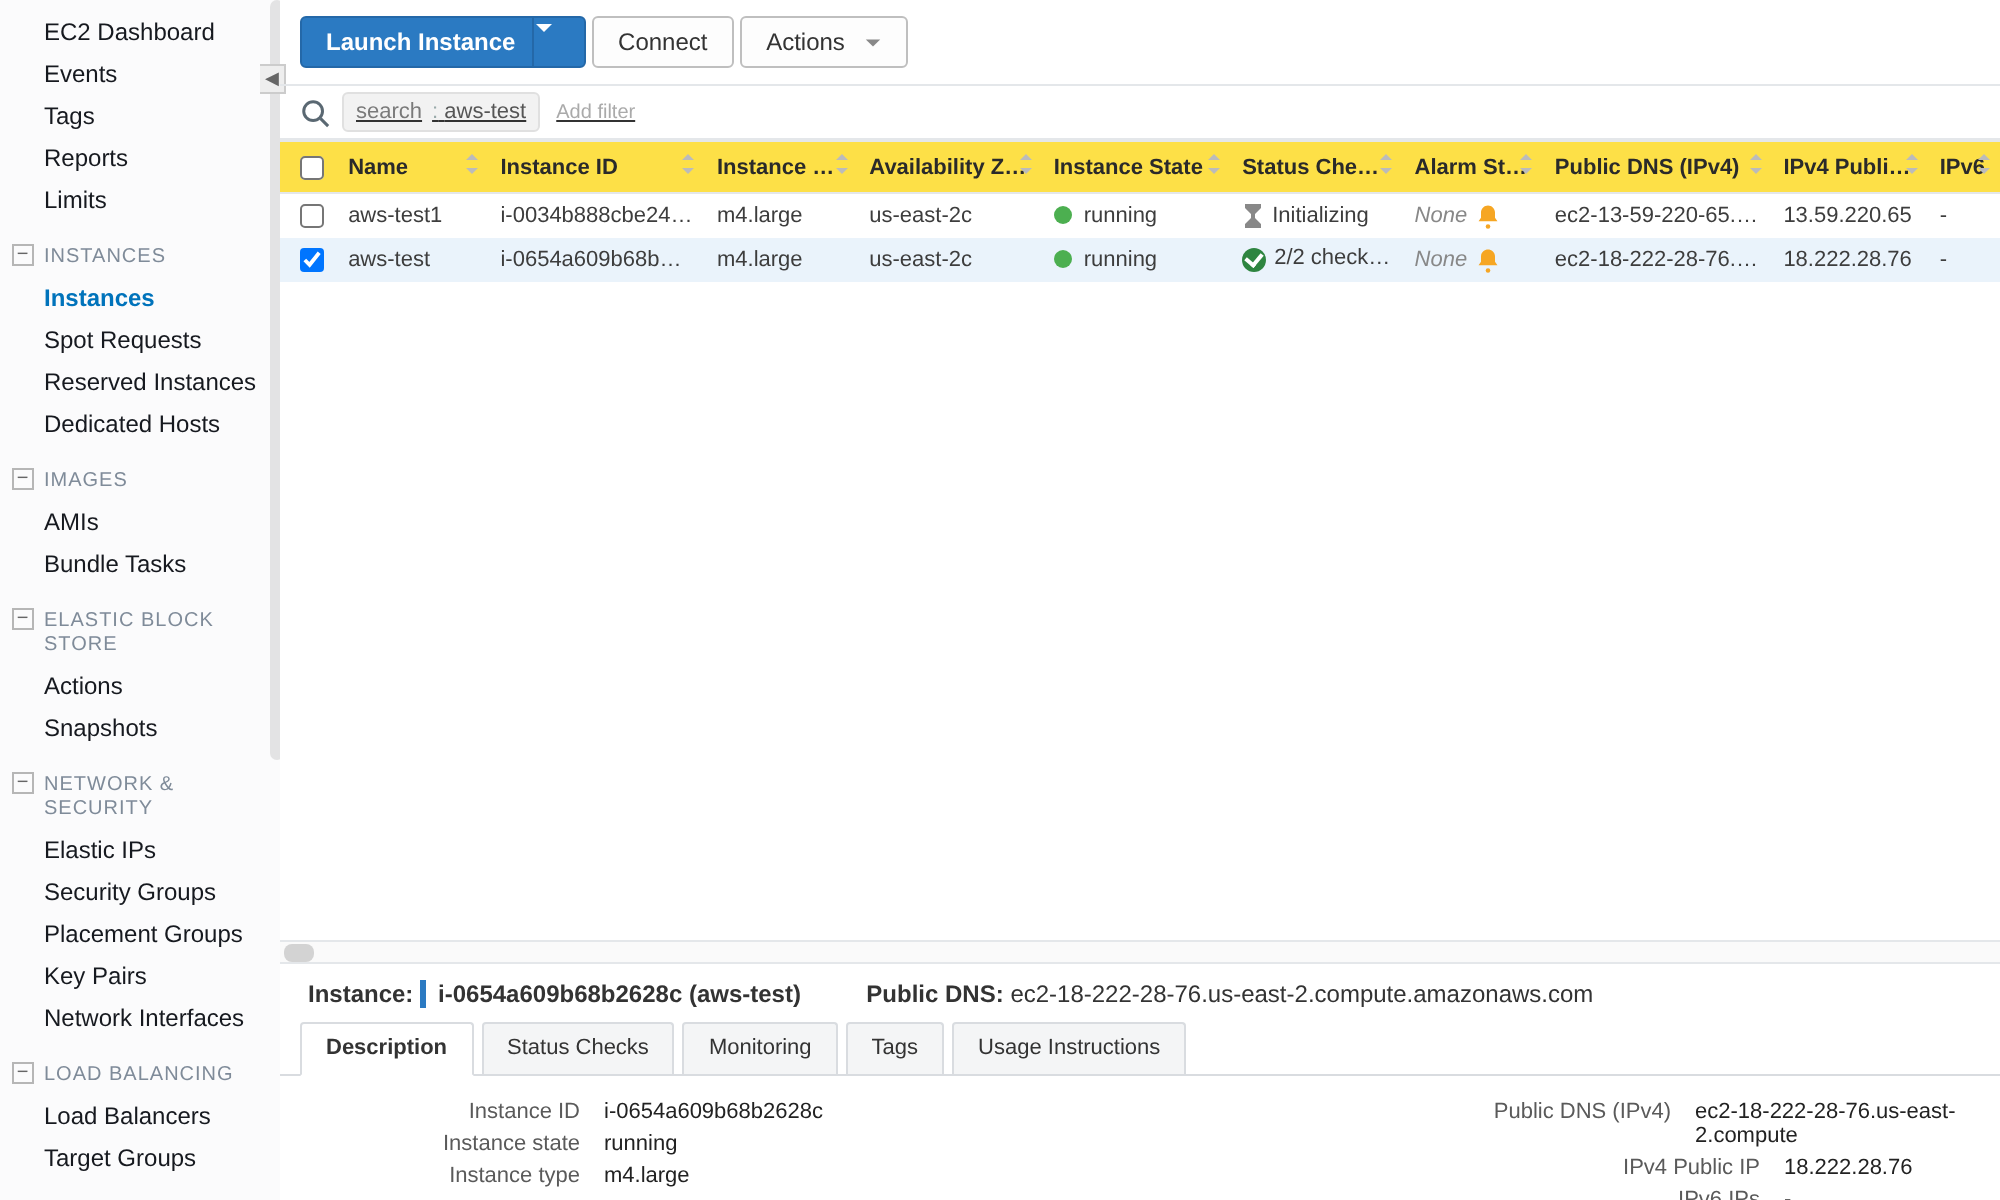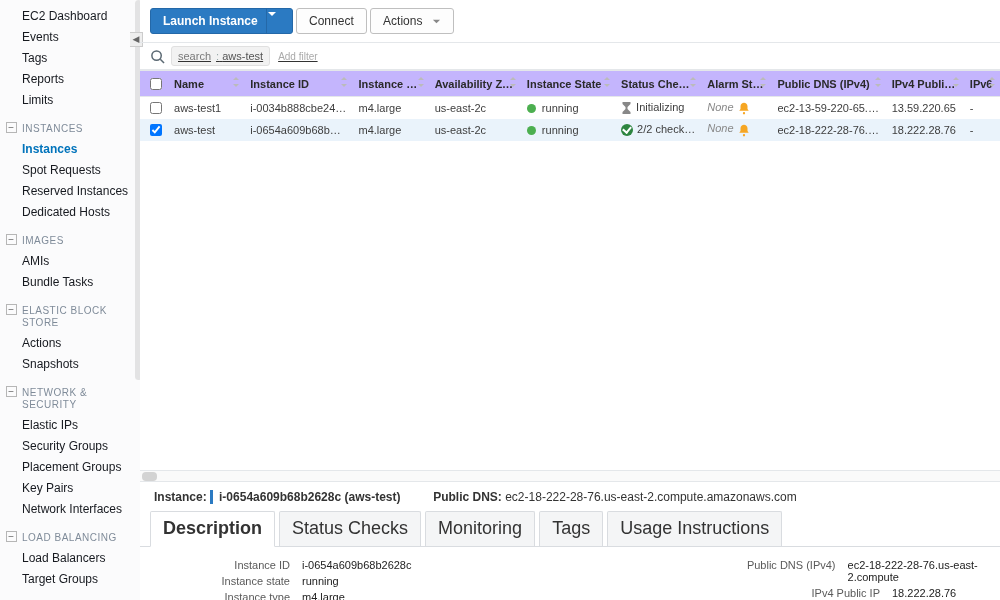--- a/index.html
+++ b/index.html
@@ -25,39 +25,39 @@
   .btn .caret { margin-left:6px; display:inline-block; vertical-align:middle; }
   
   .filterbar { height:28px; border-top:1px solid #e4e7ea; border-bottom:1px solid #e4e7ea; padding:3px 10px; display:flex; align-items:center;text-decoration:underline; }
   .filterbar .mag { width:15px; height:15px; color:#5a6872; margin-right:6px; }
   .chip { display:inline-flex; align-items:center; height:20px; background:#f2f2f2; border:1px solid #e0e0e0; border-radius:3px; padding:0 6px; font-size:11px; color:#555; margin-right:8px; }
   .chip .k { color:#7a7a7a; margin-right:5px; }
   .add-filter { color:#aaa; font-size:10px; }
   
   .tbl-wrap { position:absolute; left:0; right:0; top:70px; bottom:0; }
   table { border-collapse:collapse; width:100%; table-layout:fixed; }
-  th { background:#c4b5fd; border-top:1px solid #e4e7ea; border-bottom:1px solid #e4e7ea; text-align:left; font-weight:700; font-size:11px; color:#2a2a2a; height:26px; padding:0 6px; position:relative; white-space:nowrap; overflow:hidden; text-overflow:ellipsis; }
+  th { background:#fde047; border-top:1px solid #e4e7ea; border-bottom:1px solid #e4e7ea; text-align:left; font-weight:700; font-size:11px; color:#2a2a2a; height:26px; padding:0 6px; position:relative; white-space:nowrap; overflow:hidden; text-overflow:ellipsis; }
   th .caret2, .th-caret { position:absolute; right:4px; top:6px; }
   td { height:22px; padding:0 6px; font-size:11px; color:#3d3d3d; white-space:nowrap; overflow:hidden; text-overflow:ellipsis; }
   tr.row-sel td { background:#eaf3fb; }
   .dot { width:9px; height:9px; border-radius:50%; background:#4caf50; display:inline-block; vertical-align:middle; margin-right:6px; }
   .hourglass { display:inline-block; vertical-align:middle; margin-right:4px; }
   .check { width:12px;height:12px;border-radius:50%;background:#2e8540;display:inline-block;vertical-align:middle;margin-right:4px;position:relative;}
   .check:after{content:"";position:absolute;left:3px;top:1px;width:4px;height:6px;border:solid #fff;border-width:0 2px 2px 0;transform:rotate(40deg);}
   .bell { width:14px; height:14px; display:inline-block; vertical-align:middle;}
   
   .hstrip { position:absolute; left:0; right:0; top:400px; height:12px; background:#fafafa; border-top:1px solid #e4e7ea; border-bottom:1px solid #e4e7ea; }
   .hstrip .thumb { position:absolute; left:2px; top:1px; width:15px; height:9px; background:#d3d3d3; border-radius:4px; }
   
   .detail { position:absolute; left:0; right:0; top:412px; bottom:0; overflow:hidden; }
   .detail-head { padding:8px 14px 6px; font-size:12px; color:#333; }
   .detail-head b { font-weight:700; }
   .pipe { border-left:3px solid #2b7ac2; padding-left:4px; margin-right:2px; }
   .tabs { padding:0 10px; border-bottom:1px solid #d9dce0; }
-  .tab { display:inline-block; padding:6px 12px 7px; border:1px solid #d9dce0; border-bottom:none; margin-right:4px; background:#f4f5f6; color:#333; font-size:18px; border-radius:2px 2px 0 0; position:relative; top:1px; cursor:pointer;}
+  .tab { display:inline-block; padding:6px 12px 7px; border:1px solid #d9dce0; border-bottom:none; margin-right:4px; background:#f4f5f6; color:#333; font-size:11px; border-radius:2px 2px 0 0; position:relative; top:1px; cursor:pointer;}
   .tab.active { background:#fff; border-bottom:1px solid #fff; font-weight:700; }
   .details-grid { display:flex; padding:10px 22px 0 22px; }
   .kv-col { }
   .kv-col.left { width:560px; }
   .kv-col.right { flex:1; }
   .kv { display:flex; padding:2px 0; font-size:11px; }
   .kv .k { width:140px; text-align:right; color:#5a5a5a; padding-right:12px; }
   .kv .v { color:#222; }
   .kv-col.right .kv .k { width:170px; }
   input[type=checkbox]{ width:12px;height:12px; vertical-align:middle; }

